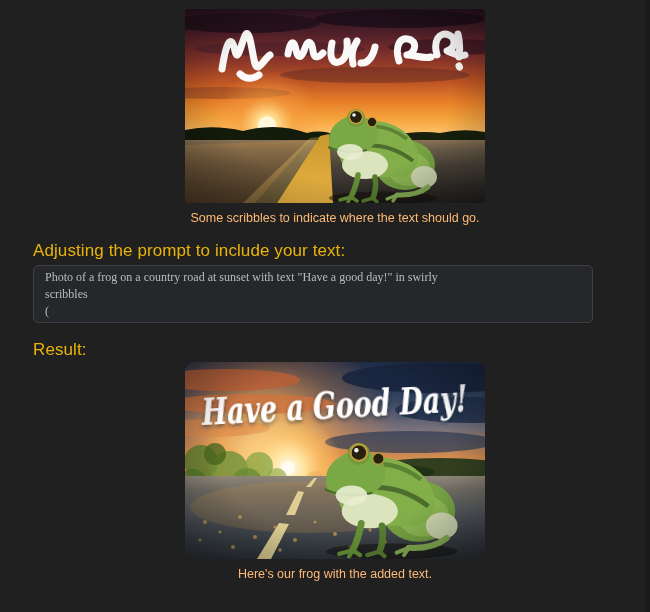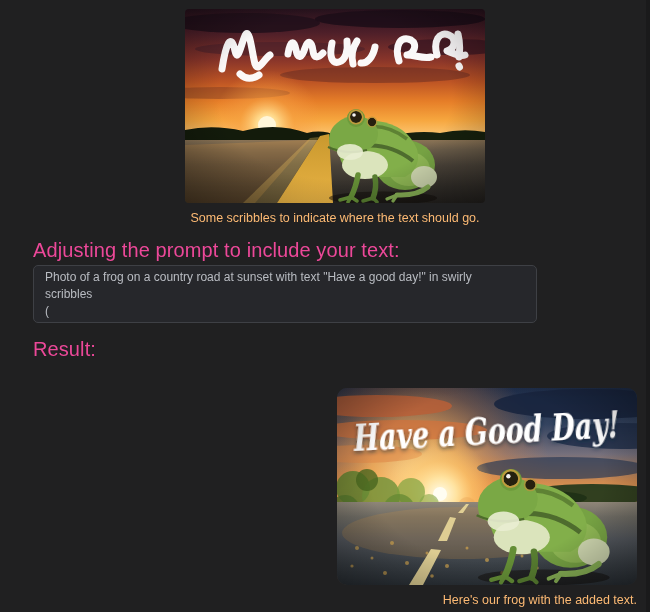--- a/index.html
+++ b/index.html
@@ -16,39 +16,39 @@
 
   figure { margin: 0; text-align: center; }
   .img-wrap { position: relative; display: inline-block; line-height: 0; vertical-align: top; }
   .img-wrap.top { border-radius: 4px; overflow: hidden; }
   .img-wrap.bottom { border-radius: 10px; overflow: hidden; }
   .vignette { position: absolute; inset: 0; pointer-events: none;
     background: radial-gradient(ellipse at 50% 45%, rgba(0,0,0,0) 55%, rgba(0,0,0,0.38) 100%); }
 
   figcaption { margin-top: 8px; font-size: 12.5px; line-height: 14px; color: #fdba74; font-weight: 400; }
 
-  p { margin: 0; font-size: 20px; line-height: 17px; font-weight: 500; color: #ec4899; letter-spacing: 0.1px; }
+  p { margin: 0; font-size: 17px; line-height: 17px; font-weight: 500; color: #eab308; letter-spacing: 0.1px; }
   .para-adjusting { margin-top: 17px; }
   .para-remixed   { margin-top: 2px; }
   .para-result    { margin-top: 18px; }
 
   .codeblock {
     margin: 6px 0 0 0;
     background: #26272b;
     border: 1px solid #3e4045;
     border-radius: 5px;
     padding: 3px 11px 2px 11px;
-    font-family: Liberation Sans, sans-serif;
+    font-family: Liberation Serif, serif;
     font-size: 12px; line-height: 17px;
     color: #b9bcc2; font-weight: 400;
-    width: 504px;
+    width: 560px;
   }
   .codeblock .code-line { white-space: pre; }
 
-  .figure-result { margin-top: 30px; text-align: right; }
+  .figure-result { margin-top: 4px; }
 </style>
 </head>
 <body>
 
 <div class="page">
 
   <figure class="figure-scribbles">
     <div class="img-wrap top">
       <svg width="300" height="194" viewBox="0 0 300 194">
         <defs>

